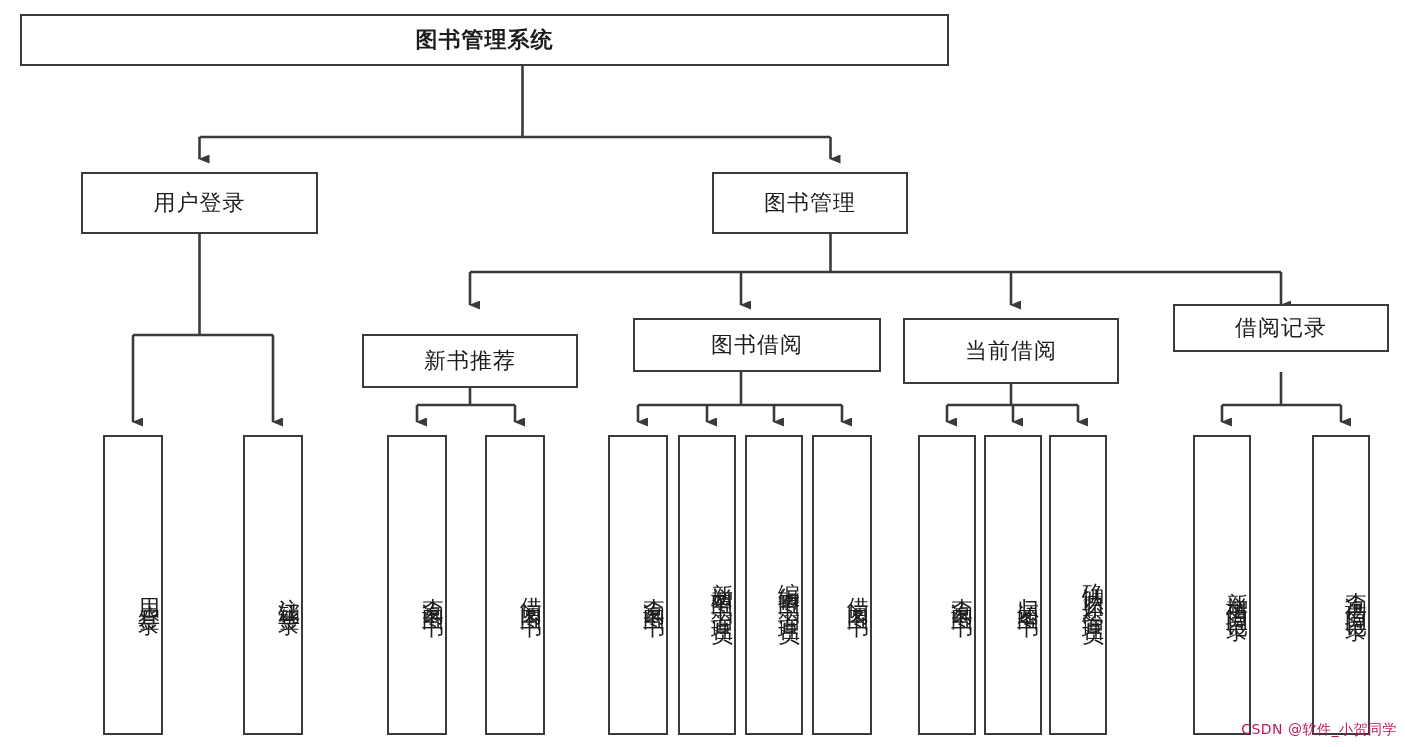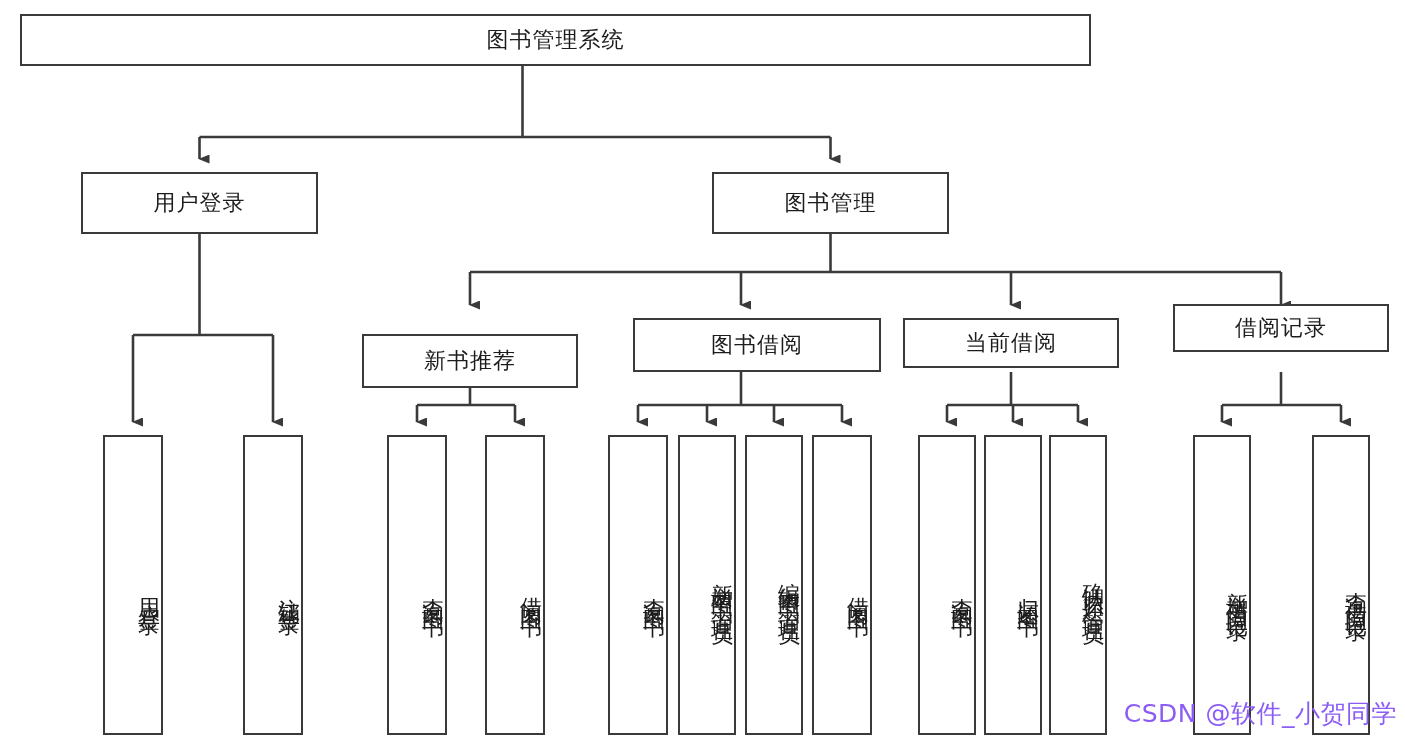--- a/index.html
+++ b/index.html
@@ -51,23 +51,23 @@
     justify-content: center;
   }
   .node .label {
     display: block;
     white-space: pre-line;
     text-align: center;
   }
   #watermark {
     position: absolute;
     right: 8px;
-    bottom: 17px;
-    font-size: 25px;
-    color: #8b5cf6;
+    bottom: 8px;
+    font-size: 14px;
+    color: #be185d;
     letter-spacing: 0.5px;
     white-space: nowrap;
   }
 </style>
 </head>
 <body>
 
 <div id="canvas">
 
   <svg id="edges" viewBox="0 0 1405 747" width="1405" height="747">
@@ -107,36 +107,36 @@
         <path d="M1013,405 L1013,422" marker-end="url(#arrowhead)"></path>
         <path d="M1078,405 L1078,422" marker-end="url(#arrowhead)"></path>
         <path d="M1281,372 L1281,405"></path>
         <path d="M1222,405 L1341,405"></path>
         <path d="M1222,405 L1222,422" marker-end="url(#arrowhead)"></path>
         <path d="M1341,405 L1341,422" marker-end="url(#arrowhead)"></path>
       </g>
   </svg>
 
   <div id="nodes">
-      <div class="node horiz" style="left: 20px; top: 14px; width: 1071px; height: 52px;">
+      <div class="node horiz" style="left: 20px; top: 14px; width: 929px; height: 52px; font-weight: bold;">
         <span class="label">图书管理系统</span>
       </div>
       <div class="node horiz" style="left: 81px; top: 172px; width: 237px; height: 62px;">
         <span class="label">用户登录</span>
       </div>
-      <div class="node horiz" style="left: 712px; top: 172px; width: 237px; height: 62px;">
+      <div class="node horiz" style="left: 712px; top: 172px; width: 196px; height: 62px;">
         <span class="label">图书管理</span>
       </div>
       <div class="node horiz" style="left: 362px; top: 318px; width: 216px; height: 54px; margin-top: 16px;">
         <span class="label">新书推荐</span>
       </div>
       <div class="node horiz" style="left: 633px; top: 318px; width: 248px; height: 54px;">
         <span class="label">图书借阅</span>
       </div>
-      <div class="node horiz" style="left: 903px; top: 318px; width: 216px; height: 50px; font-family: Liberation Serif, serif;">
+      <div class="node horiz" style="left: 903px; top: 318px; width: 216px; height: 66px; font-family: Liberation Serif, serif;">
         <span class="label">当前借阅</span>
       </div>
       <div class="node horiz" style="left: 1173px; top: 304px; width: 216px; height: 48px;">
         <span class="label">借阅记录</span>
       </div>
       <div class="node vert" style="left: 103px; top: 435px; width: 60px; height: 300px;">
         <span class="label">用户登录</span>
       </div>
       <div class="node vert" style="left: 243px; top: 435px; width: 60px; height: 300px;">
         <span class="label">注销登录</span>

